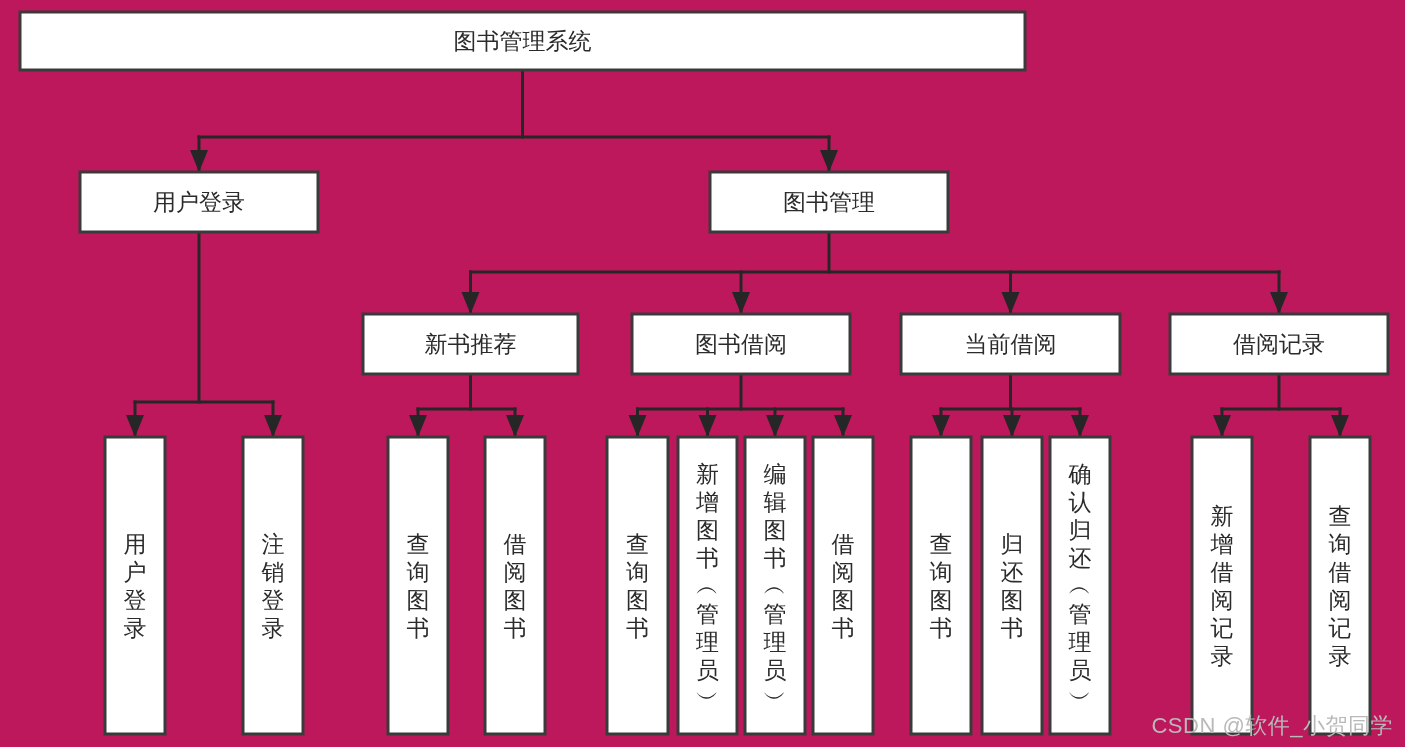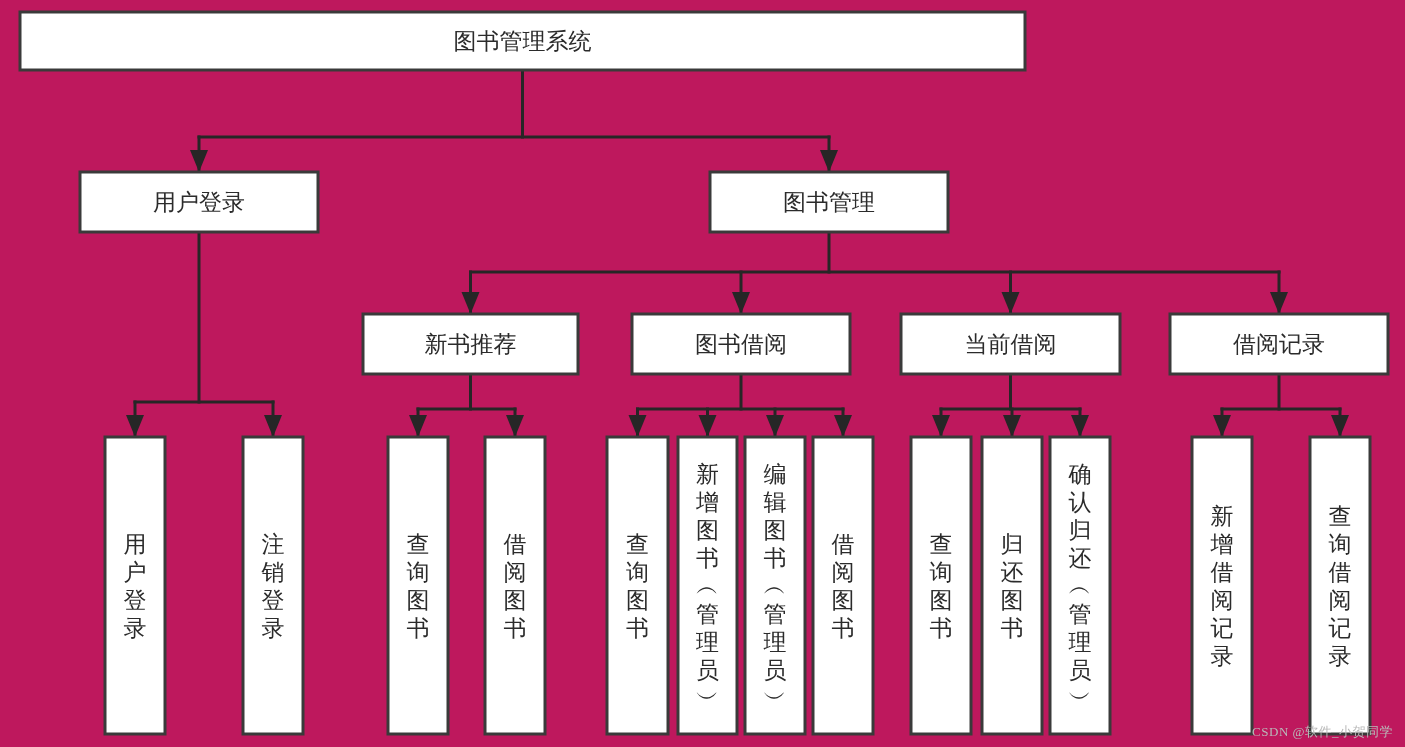--- a/index.html
+++ b/index.html
@@ -49,22 +49,22 @@
   .node-label-v {
     font-family: "DejaVu Sans", "Liberation Sans", sans-serif;
     font-size: 23px;
     fill: #2b2b2b;
     text-anchor: middle;
   }
   .watermark {
     position: absolute;
     right: 12px;
     bottom: 6px;
-    font-family: Liberation Serif, serif;
-    font-size: 13px;
+    font-family: Liberation Sans, sans-serif;
+    font-size: 22px;
     color: #b9b9b9;
     letter-spacing: 0.5px;
     white-space: nowrap;
     pointer-events: none;
   }
 </style>
 </head>
 <body>
 
 <div id="diagram-root">

